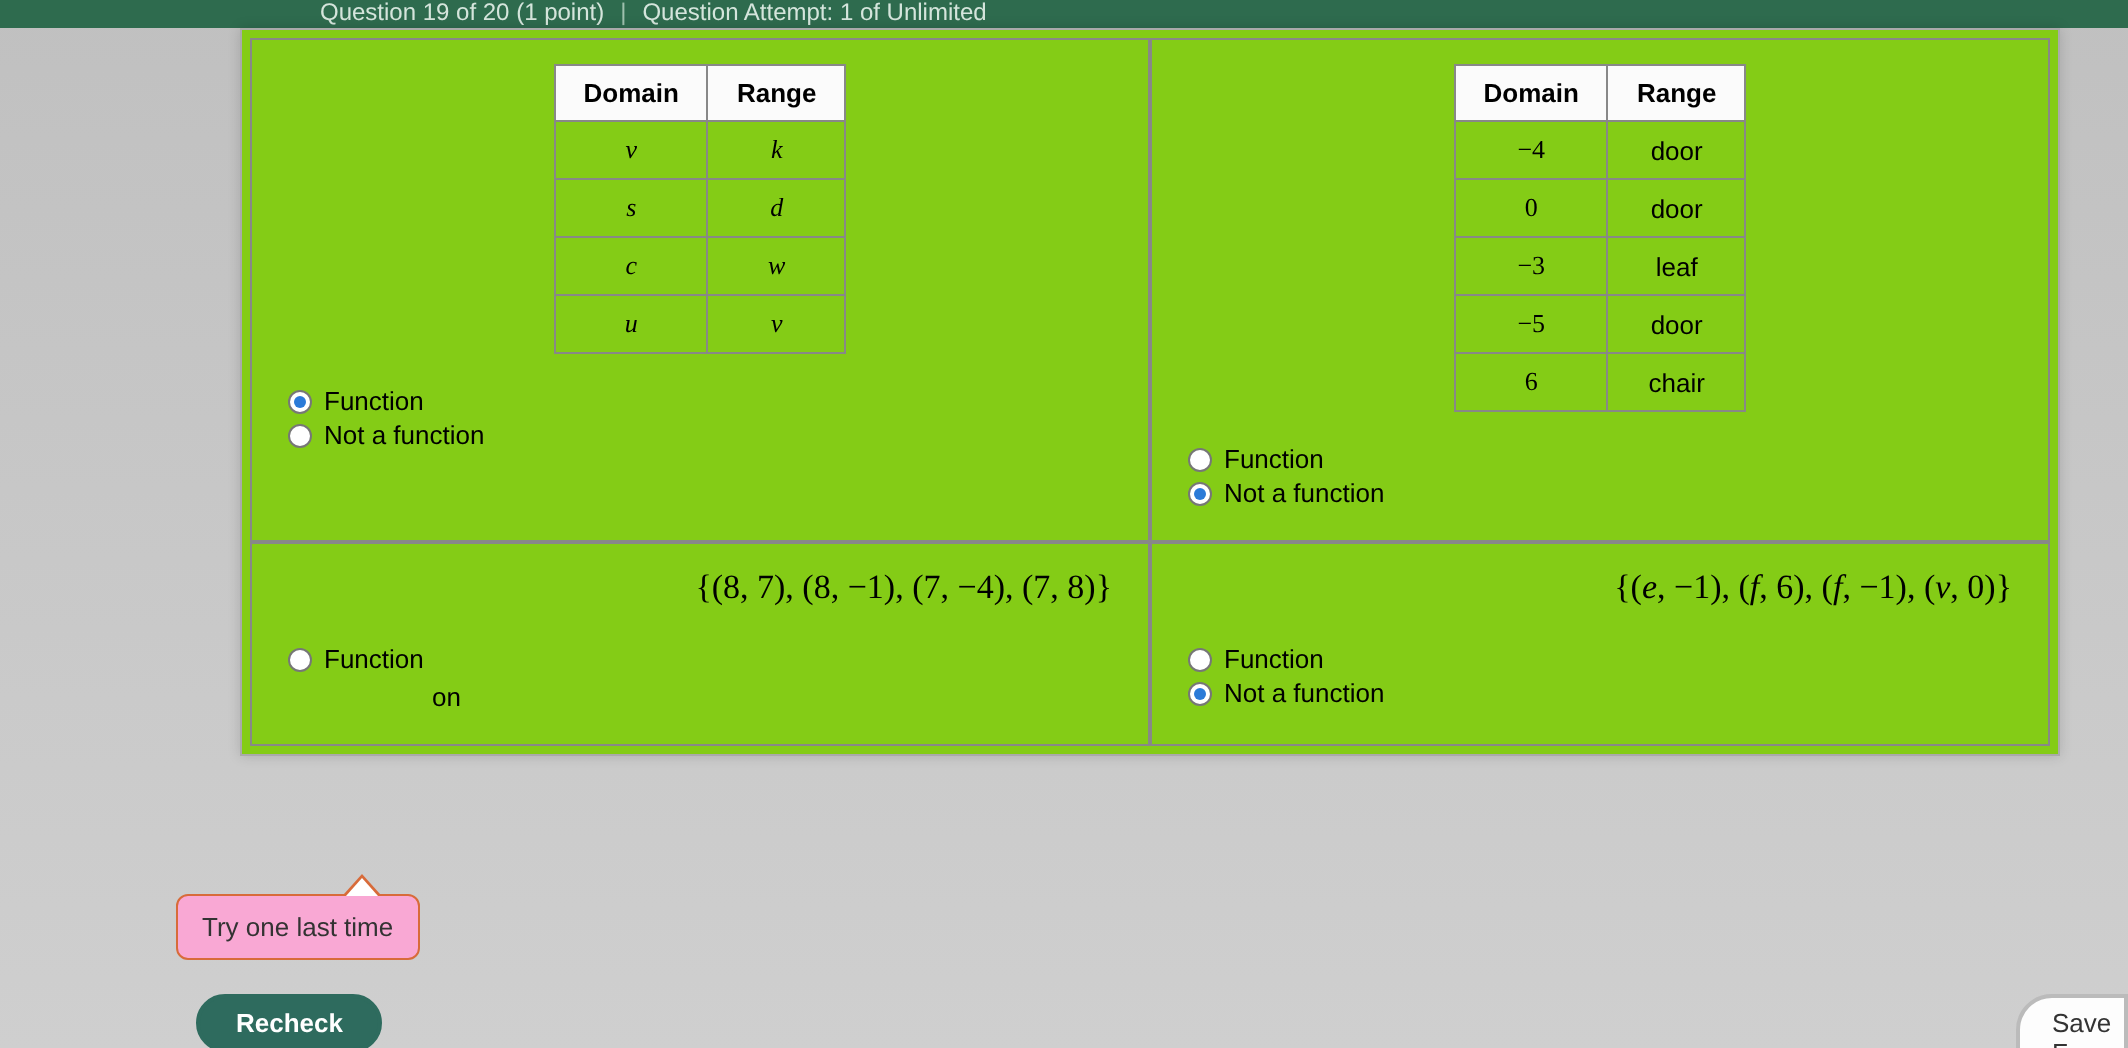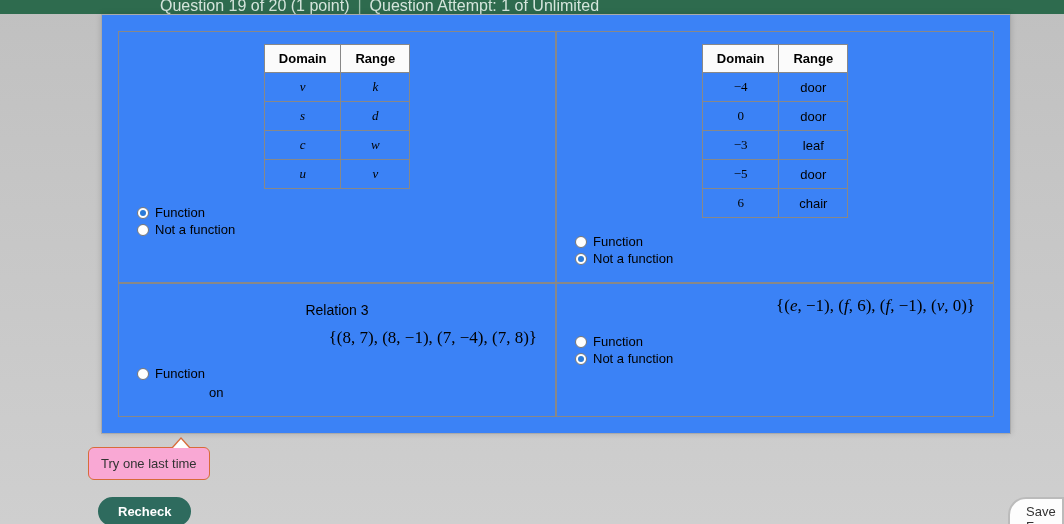--- a/index.html
+++ b/index.html
@@ -7,37 +7,37 @@
   font-family: Arial, sans-serif;
   background: linear-gradient(to bottom, #c0c0c0, #cfcfcf);
   width: 1064px;
   height: 524px;
   overflow: hidden;
   position: relative;
 }
 .topbar {
   background: #2e6b4e;
   color: #d5e5dc;
-  font-size: 16px;
+  font-size: 12px;
   padding: 0 0 3px 160px;
   height: 14px;
   line-height: 12px;
   display: flex;
   align-items: center;
 }
 .topbar .sep { margin: 0 8px; color: #9ec0ad; }
 .paper {
   position: absolute;
-  left: 101px;
+  left: 120px;
   top: 14px;
   width: 910px;
-  background: #3b82f6;
+  background: #84cc16;
   border: 1px solid #aaa;
   box-shadow: 0 0 6px rgba(0,0,0,0.15);
-  padding: 16px;
+  padding: 4px;
 }
 .grid {
   display: grid;
   grid-template-columns: 1fr 1fr;
   grid-template-rows: auto auto;
 }
 .cell {
   border: 1px solid #888;
   padding: 12px 18px 14px 18px;
   position: relative;
@@ -221,21 +221,20 @@
           <span>Function</span>
         </div>
         <div class="radio-row">
           <span class="radio selected"></span>
           <span>Not a function</span>
         </div>
       </div>
     </div>
 
     <div class="cell">
-      <div class="rel-title">Relation 3</div>
       <div class="setnotation">{(8, 7), (8, −1), (7, −4), (7, 8)}</div>
       <div class="radios">
         <div class="radio-row">
           <span class="radio"></span>
           <span>Function</span>
         </div>
         <div class="radio-row" style="visibility:hidden;height:0;">
           <span class="radio"></span>
         </div>
         <div class="radio-row" style="margin-left:72px;">

